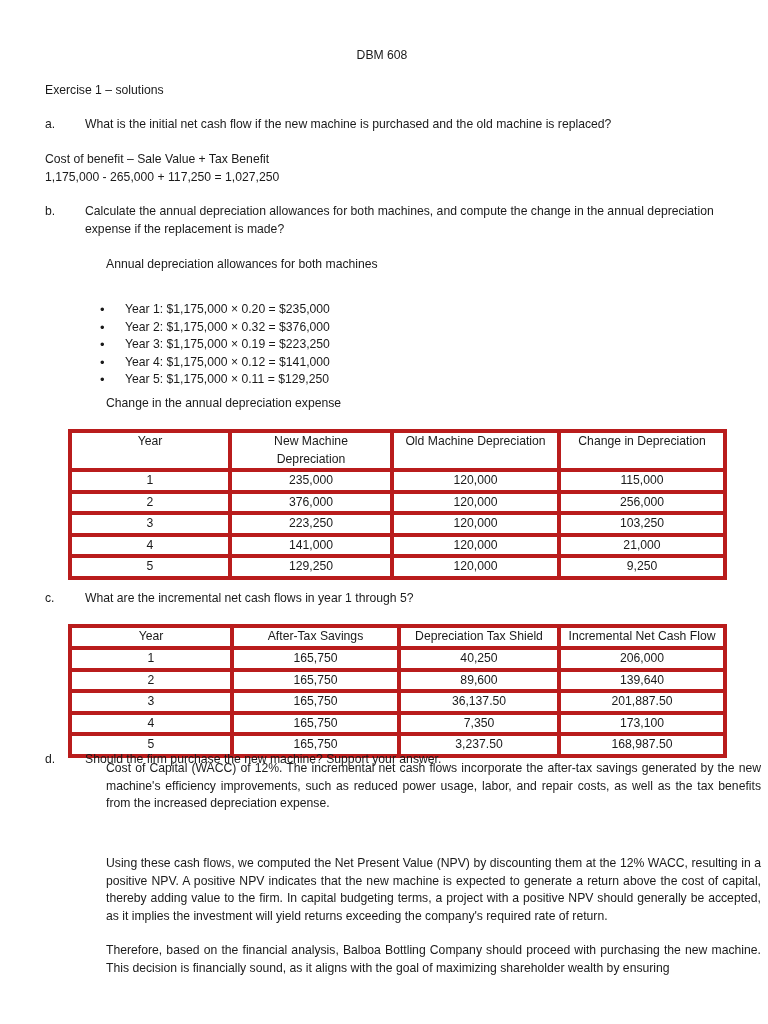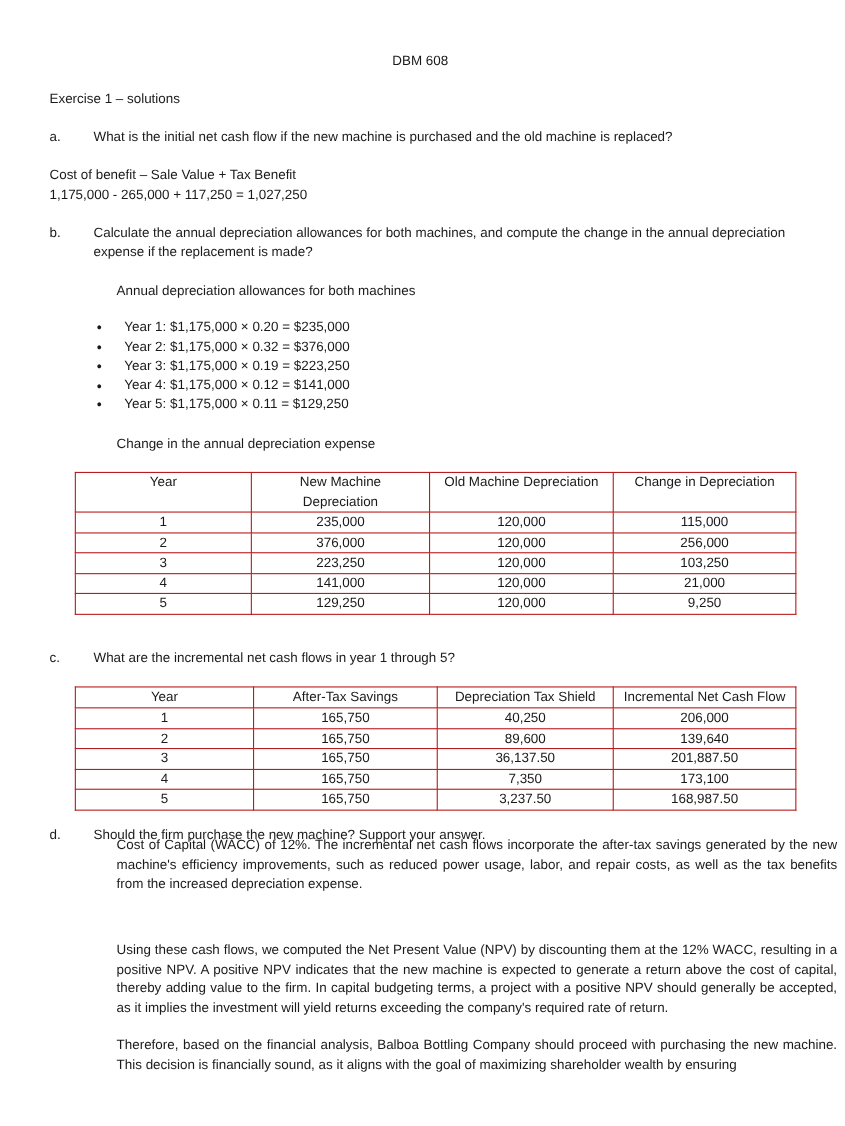--- a/index.html
+++ b/index.html
@@ -8,29 +8,29 @@
     font-family: "Liberation Sans", sans-serif;
     font-size:12.2px; color:#1a1a1a; line-height:17.5px;
   }
   .abs { position:absolute; }
   .title { left:0; width:764px; top:47px; text-align:center; }
   .p { left:45px; white-space:nowrap; }
   .qlabel { position:absolute; left:45px; }
   .qtext { position:absolute; left:85px; width:655px; }
   .indent { left:68px; width:655px;margin-left:38px; }
   .just { text-align:justify; text-align-last:left; }
-  ul.bullets { position:absolute; left:68px; top:289px; margin:0; padding:0; list-style:none; }
+  ul.bullets { position:absolute; left:68px; top:289px; margin:12px; padding:0; list-style:none; }
   ul.bullets li { position:relative; padding-left:45px; height:17.6px; white-space:nowrap; }
   ul.bullets li::before { content:"\2022"; position:absolute; left:20px; top:0; font-size:13px; }
   table.grid {
     position:absolute; border-collapse:collapse; table-layout:fixed;
     font-size:12.2px; color:#1a1a1a;
   }
   table.grid td, table.grid th {
-    border:1px solid #b91c1c; text-align:center; padding:0 2px; font-weight:normal;
+    border:4px solid #b91c1c; text-align:center; padding:0 2px; font-weight:normal;
     line-height:17.5px; vertical-align:top;
   }
   #t1 { left:68px; top:429px; width:655px; }
   #t1 th { height:34px; }
   #t1 td { height:16.5px; }
   #t2 { left:68px; top:624px; width:655px; }
   #t2 th { height:18px; }
   #t2 td { height:16.5px; }
 </style>
 </head>

